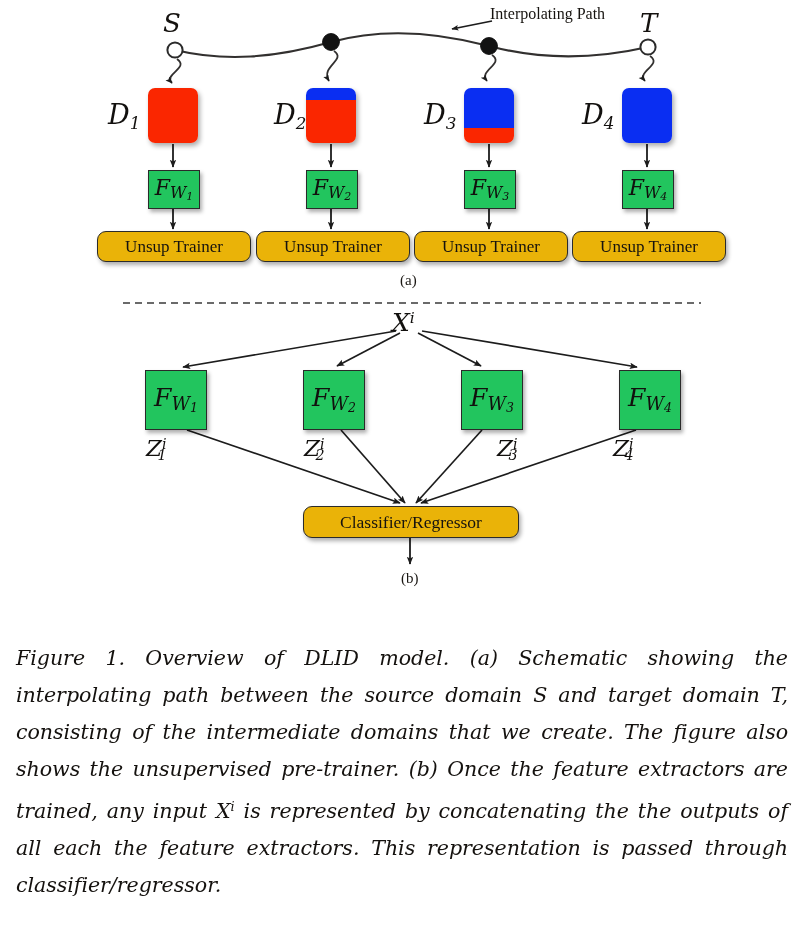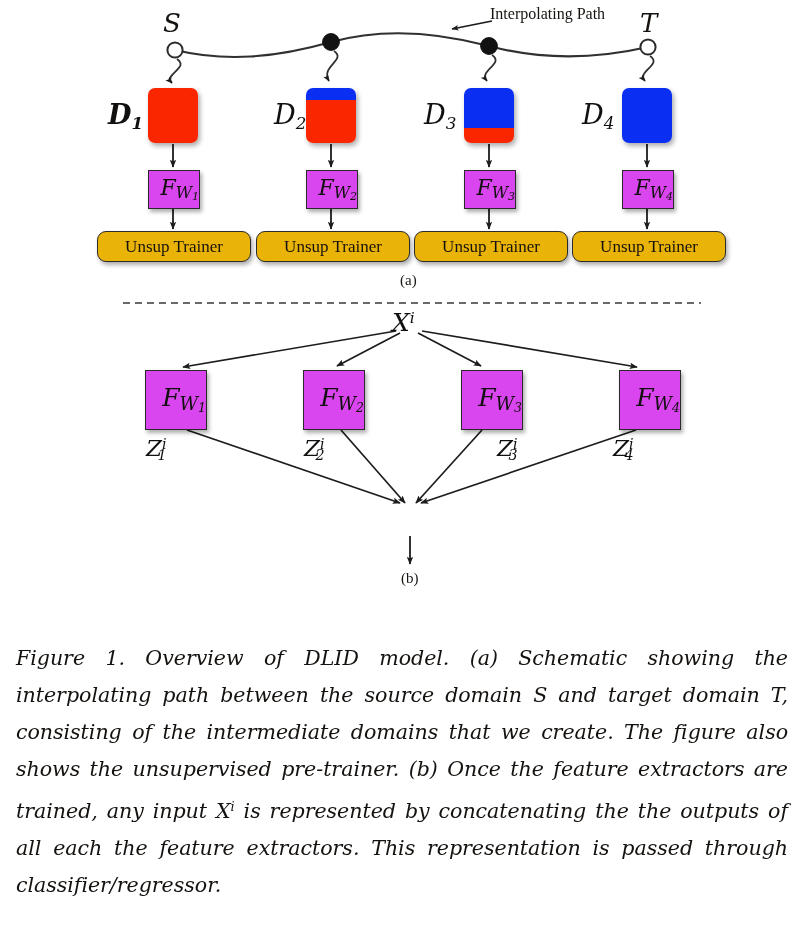--- a/index.html
+++ b/index.html
@@ -42,24 +42,24 @@
     position:absolute;
     border-radius:7px;
     overflow:hidden;
     box-shadow:2px 3px 5px rgba(0,0,0,.33);
   }
   .dbox .seg{width:100%;display:block;}
 
   
   .sqbox{
     position:absolute;
-    background:#d946ef;
+    background:#22c55e;
     border:1.3px solid #2a2a2a;
     box-shadow:2px 3px 4px rgba(0,0,0,.32);
-    display:flex;align-items:center;justify-content:flex-end;
+    display:flex;align-items:center;justify-content:center;
   }
   
   .rbox{
     position:absolute;
     background:#eab308;
     border:1.4px solid #2b2b2b;
     border-radius:9px;
     box-shadow:2px 3px 4px rgba(0,0,0,.32);
     display:flex;align-items:center;justify-content:center;
     font-family:"Liberation Serif", serif;
@@ -192,21 +192,21 @@
 
     <div class="cal" style="left:163px;top:8px;font-size:26px;">S</div>
     <div class="cal" style="left:640px;top:8px;font-size:26px;">T</div>
 
     <div class="path-note" style="left:490px;top:5px;">Interpolating Path</div>
 
     <div class="dbox" style="left:148px;top:88px;width:50px;height:55px;">
       <span class="seg" style="height:0%;background:#0a2ef2;"></span>
       <span class="seg" style="height:100%;background:#fa2600;"></span>
     </div>
-    <div class="lbl" style="left:108px;top:101px;font-size:27px;font-weight:bold;">
+    <div class="lbl" style="left:108px;top:101px;font-size:27px;">
       <span>D</span><span class="sub">1</span>
     </div>
 
     <div class="dbox" style="left:306px;top:88px;width:50px;height:55px;">
       <span class="seg" style="height:22%;background:#0a2ef2;"></span>
       <span class="seg" style="height:78%;background:#fa2600;"></span>
     </div>
     <div class="lbl" style="left:266px;top:101px;font-size:27px;margin-left:8px;">
       <span>D</span><span class="sub">2</span>
     </div>
@@ -286,20 +286,21 @@
     <div class="lbl" style="left:304px;top:437px;font-size:23px;">
       <span>Z</span><span class="sup">i</span><span class="sub" style="margin-left:-9px;">2</span>
     </div>
     <div class="lbl" style="left:497px;top:437px;font-size:23px;">
       <span>Z</span><span class="sup">i</span><span class="sub" style="margin-left:-9px;">3</span>
     </div>
     <div class="lbl" style="left:613px;top:437px;font-size:23px;">
       <span>Z</span><span class="sup">i</span><span class="sub" style="margin-left:-9px;">4</span>
     </div>
 
+    <div class="rbox" style="left:303px;top:506px;width:214px;height:30px;font-size:17.5px;">Classifier/Regressor</div>
 
     <div class="panel-tag" style="left:401px;top:570px;">(b)</div>
   </div>
 
   <div id="caption"><span>Figure 1. Overview of DLID model. (a) Schematic showing the interpolating path between the source domain </span><span class="mi">S</span><span> and target domain </span><span class="mi">T</span><span>, consisting of the intermediate domains that we create. The figure also shows the unsupervised pre-trainer. (b) Once the feature extractors are trained, any input </span><span class="mi">X</span><span class="misup">i</span><span> is represented by concatenating the the outputs of all each the feature extractors. This representation is passed through classifier/regressor.</span></div>
 
 
 </div>
 
 </body></html>

